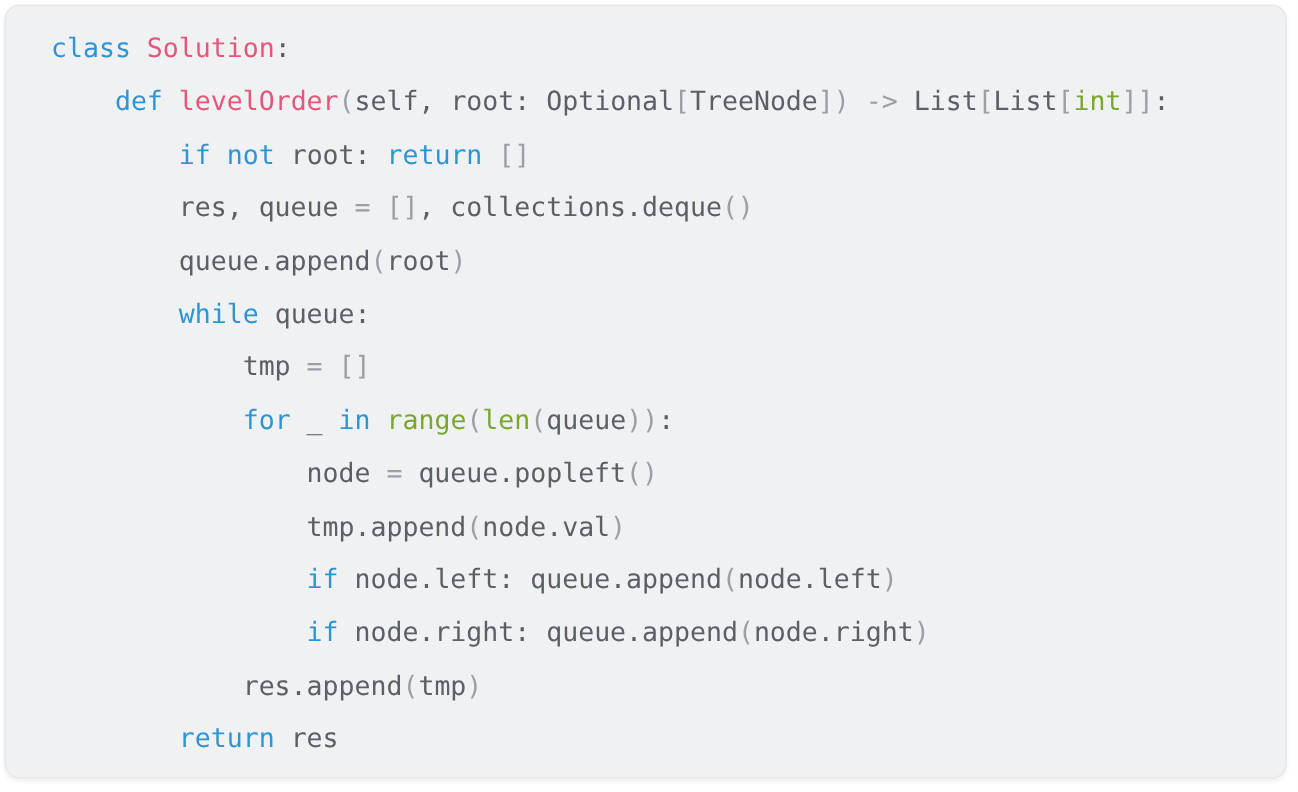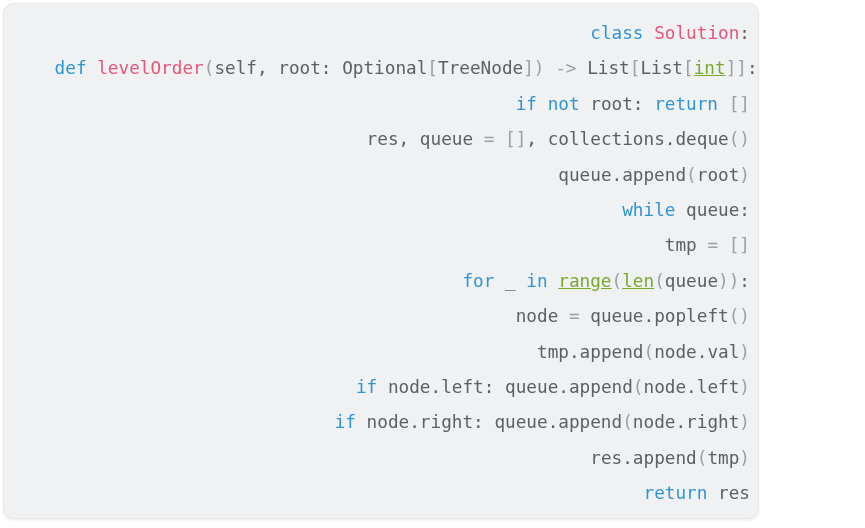--- a/index.html
+++ b/index.html
@@ -7,41 +7,40 @@
     padding: 0;
     width: 865px;
     height: 528px;
     background: #ffffff;
     overflow: hidden;
   }
   .code-card {
     position: absolute;
     left: 3px;
     top: 3px;
-    width: 756px;
+    width: 855px;
     height: 516px;
     box-sizing: border-box;
     background: var(--bg, #f0f1f2);
     border: 1px solid var(--border, #e6e8ea);
     border-radius: 10px;
     box-shadow: 0 2px 3px rgba(0,0,0,0.06);
-    padding: 12px 8px;
+    padding: 12px 30px;
     overflow: hidden;
-    text-align: right;
   }
   .code-block {
     font-family: "DejaVu Sans Mono", "Liberation Mono", monospace;
     font-size: 17.7px;
     line-height: 35.4px;
     white-space: pre;
   }
   .tok-plain   { color: var(--plain,   #5b6066); }
   .tok-kw      { color: var(--kw,      #2e95d3); }
   .tok-title   { color: var(--title,   #e4567b); }
-  .tok-builtin { color: var(--builtin, #79a82d); text-decoration: underline; }
+  .tok-builtin { color: var(--builtin, #79a82d); }
   .tok-punct   { color: var(--punct,   #9aa0a6); }
 </style>
 </head>
 <body style="background: rgb(255, 255, 255);">
 
 <div class="code-card">
   <div class="code-block"><div class="line"><span class="tok-kw">class</span><span class="tok-plain"> </span><span class="tok-title">Solution</span><span class="tok-plain">:</span></div><div class="line"><span class="tok-plain">    </span><span class="tok-kw">def</span><span class="tok-plain"> </span><span class="tok-title">levelOrder</span><span class="tok-punct">(</span><span class="tok-plain">self, root: Optional</span><span class="tok-punct">[</span><span class="tok-plain">TreeNode</span><span class="tok-punct">])</span><span class="tok-plain"> </span><span class="tok-punct">-&gt;</span><span class="tok-plain"> List</span><span class="tok-punct">[</span><span class="tok-plain">List</span><span class="tok-punct">[</span><span class="tok-builtin">int</span><span class="tok-punct">]]</span><span class="tok-plain">:</span></div><div class="line"><span class="tok-plain">        </span><span class="tok-kw">if</span><span class="tok-plain"> </span><span class="tok-kw">not</span><span class="tok-plain"> root: </span><span class="tok-kw">return</span><span class="tok-plain"> </span><span class="tok-punct">[]</span></div><div class="line"><span class="tok-plain">        res, queue </span><span class="tok-punct">= []</span><span class="tok-plain">, collections.deque</span><span class="tok-punct">()</span></div><div class="line"><span class="tok-plain">        queue.append</span><span class="tok-punct">(</span><span class="tok-plain">root</span><span class="tok-punct">)</span></div><div class="line"><span class="tok-plain">        </span><span class="tok-kw">while</span><span class="tok-plain"> queue:</span></div><div class="line"><span class="tok-plain">            tmp </span><span class="tok-punct">= []</span></div><div class="line"><span class="tok-plain">            </span><span class="tok-kw">for</span><span class="tok-plain"> _ </span><span class="tok-kw">in</span><span class="tok-plain"> </span><span class="tok-builtin">range</span><span class="tok-punct">(</span><span class="tok-builtin">len</span><span class="tok-punct">(</span><span class="tok-plain">queue</span><span class="tok-punct">))</span><span class="tok-plain">:</span></div><div class="line"><span class="tok-plain">                node </span><span class="tok-punct">=</span><span class="tok-plain"> queue.popleft</span><span class="tok-punct">()</span></div><div class="line"><span class="tok-plain">                tmp.append</span><span class="tok-punct">(</span><span class="tok-plain">node.val</span><span class="tok-punct">)</span></div><div class="line"><span class="tok-plain">                </span><span class="tok-kw">if</span><span class="tok-plain"> node.left: queue.append</span><span class="tok-punct">(</span><span class="tok-plain">node.left</span><span class="tok-punct">)</span></div><div class="line"><span class="tok-plain">                </span><span class="tok-kw">if</span><span class="tok-plain"> node.right: queue.append</span><span class="tok-punct">(</span><span class="tok-plain">node.right</span><span class="tok-punct">)</span></div><div class="line"><span class="tok-plain">            res.append</span><span class="tok-punct">(</span><span class="tok-plain">tmp</span><span class="tok-punct">)</span></div><div class="line"><span class="tok-plain">        </span><span class="tok-kw">return</span><span class="tok-plain"> res</span></div></div>
 </div>
 
 </body></html>

